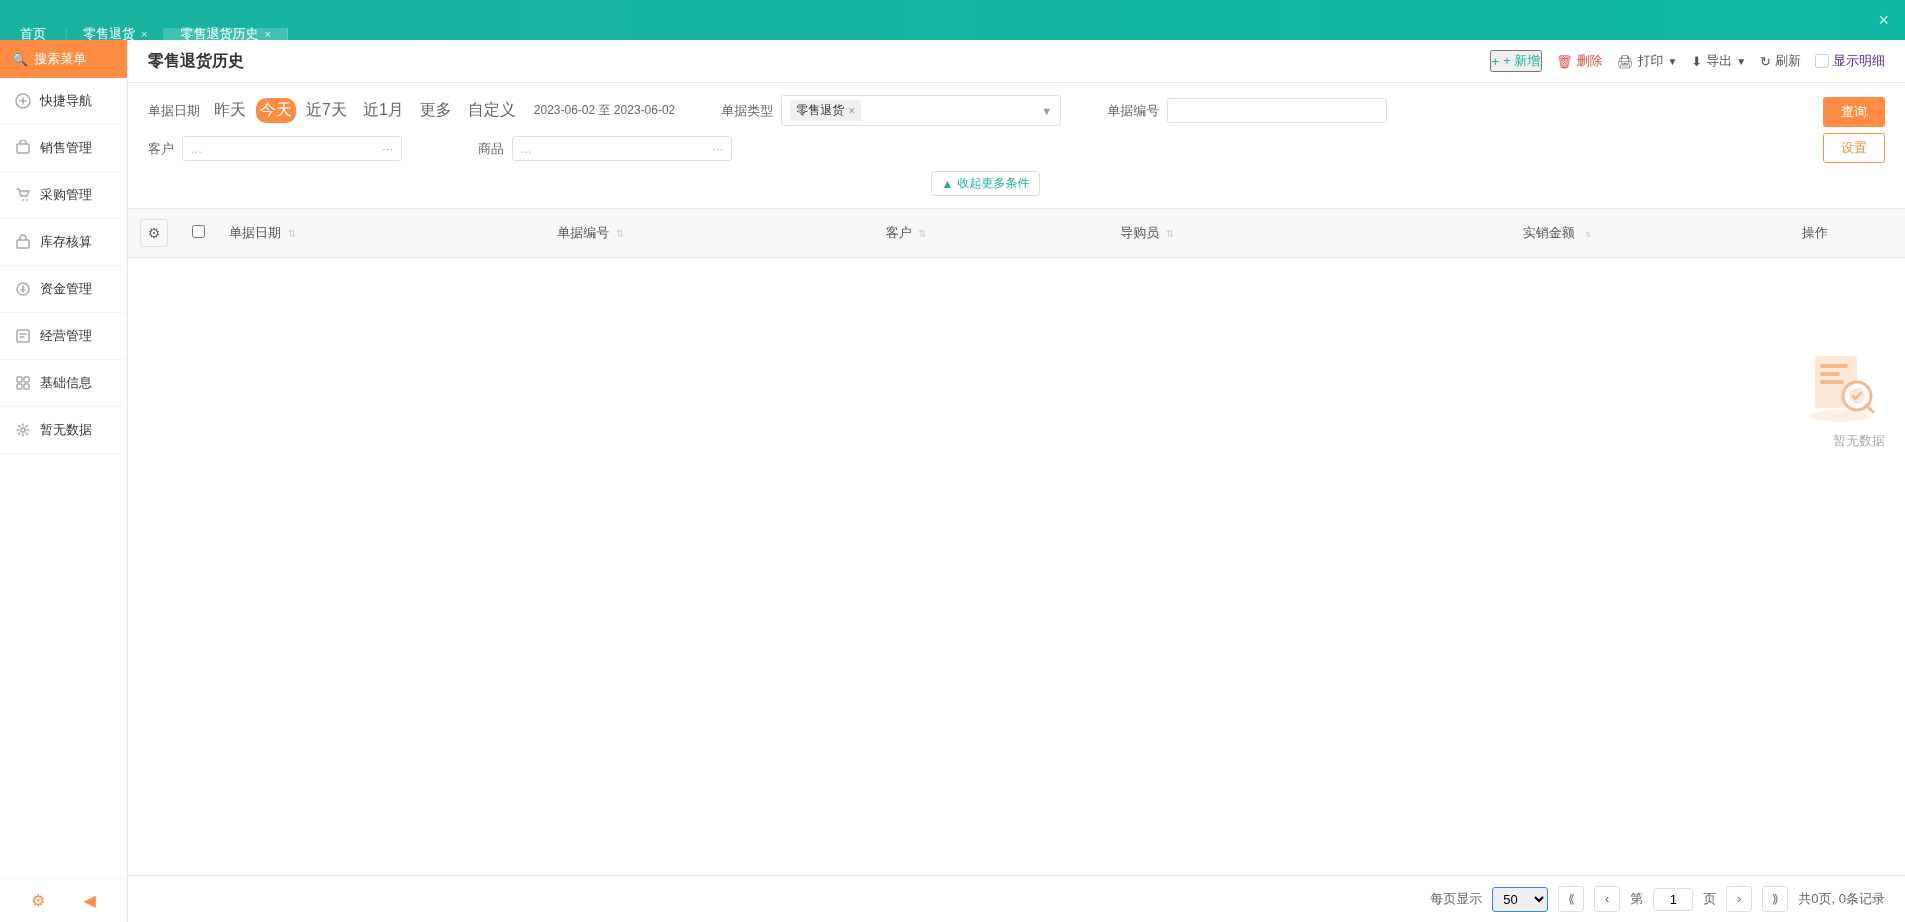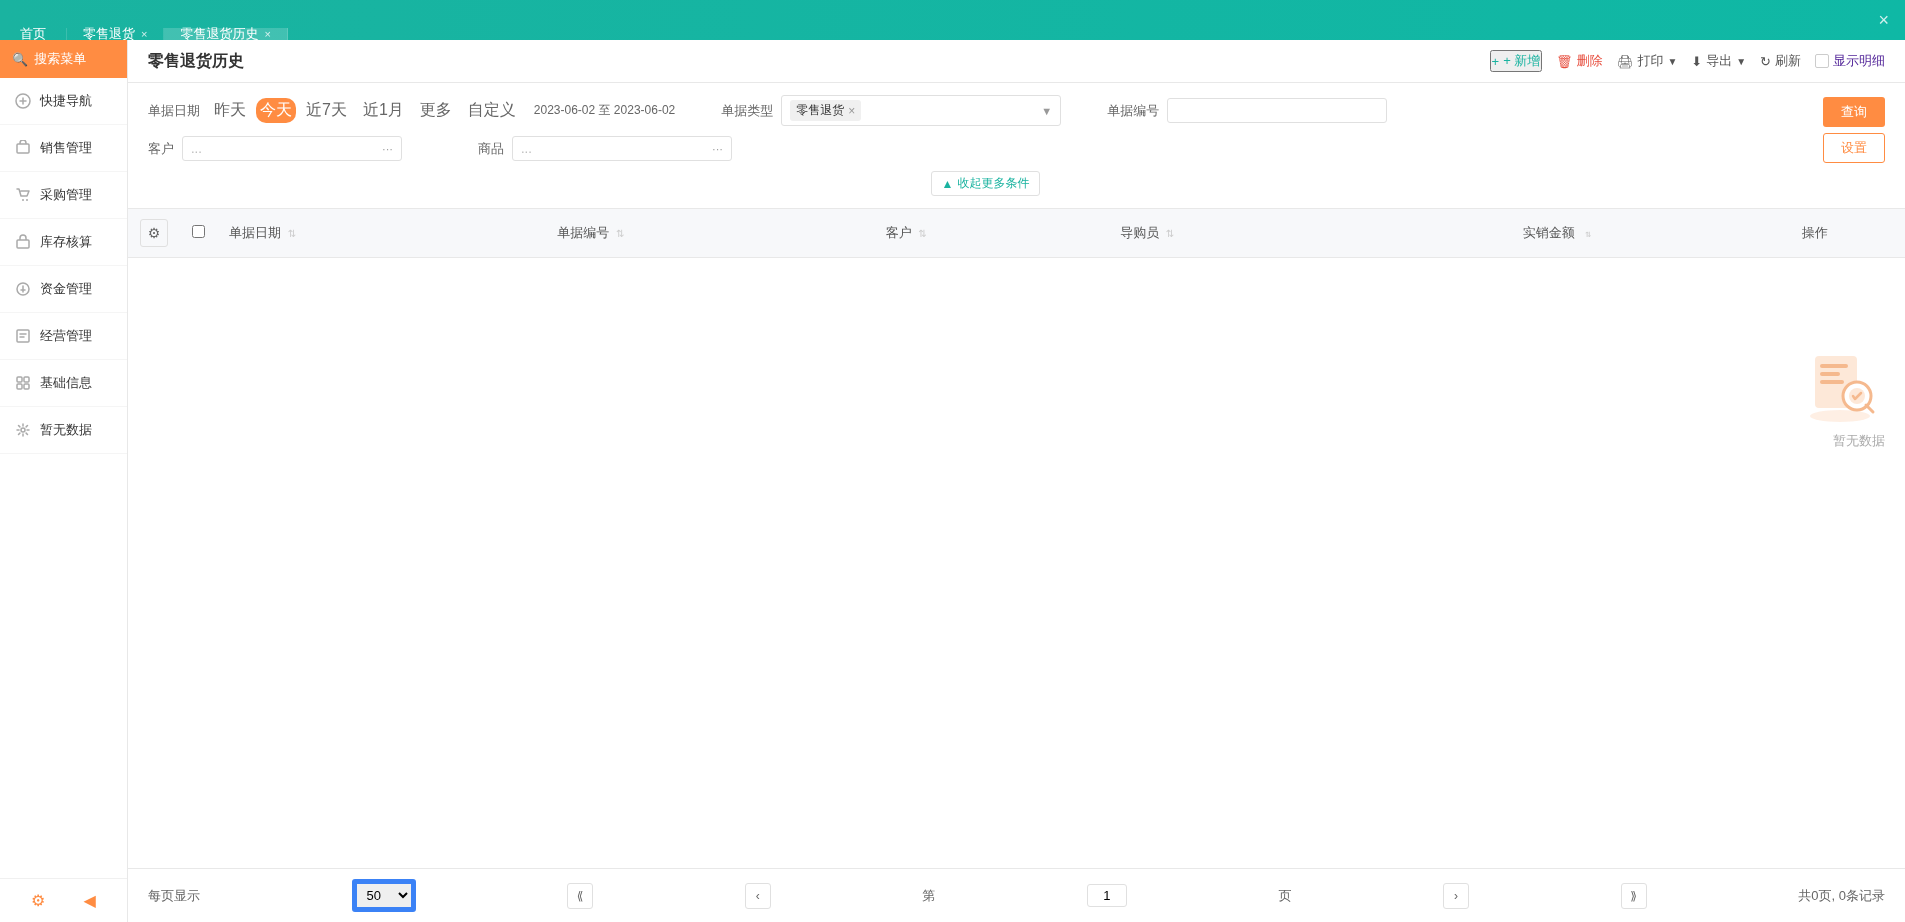--- a/index.html
+++ b/index.html
@@ -276,27 +276,27 @@
       height: 90px;
     }
 
     
     .pagination-bar {
       background: #fff;
       border-top: 1px solid #e8e8e8;
       padding: 10px 20px;
       display: flex;
       align-items: center;
-      justify-content: space-between;
+      justify-content: flex-end;
       gap: 10px;
       flex-shrink: 0;
     }
     .pagination-text { font-size: 13px; color: #666; }
     .pagination-select {
-      border: 5px solid #3b82f6;
+      border: 1px solid #3b82f6;
       border-radius: 3px;
       padding: 3px 6px;
       font-size: 13px;
     }
     .page-nav-btn {
       width: 26px; height: 26px;
       border: 1px solid #e0e0e0;
       border-radius: 3px;
       display: flex;
       align-items: center;

